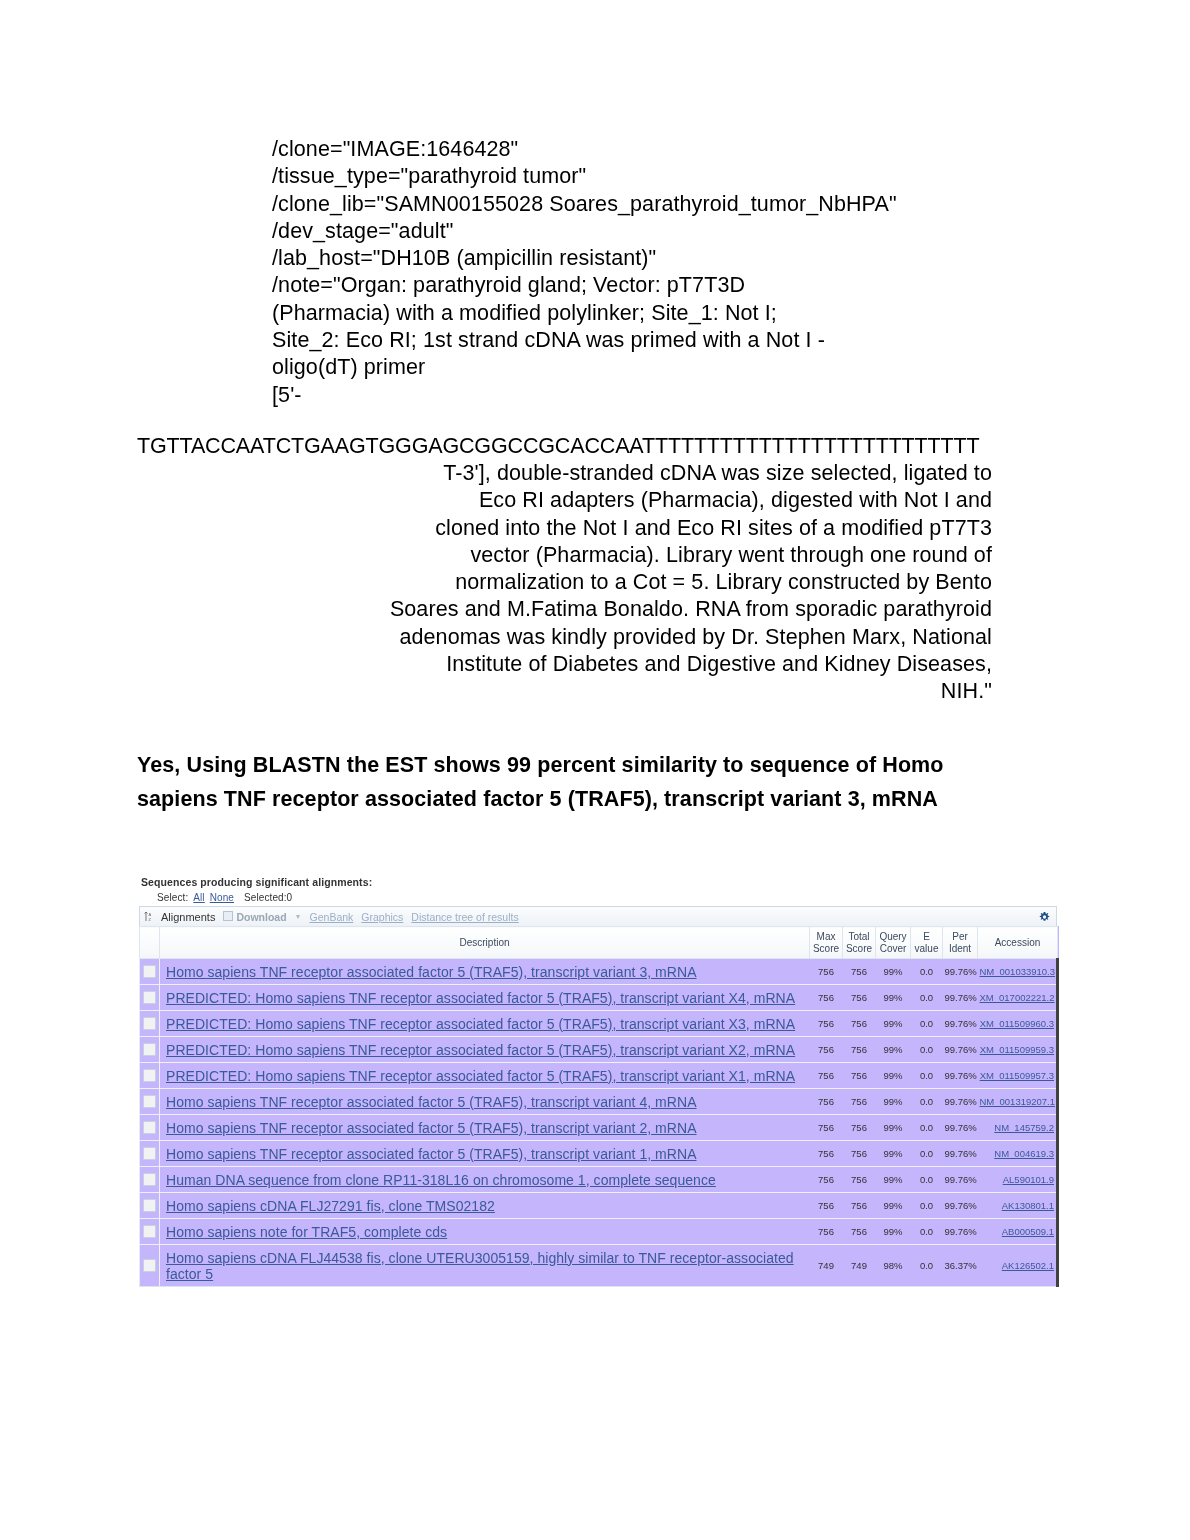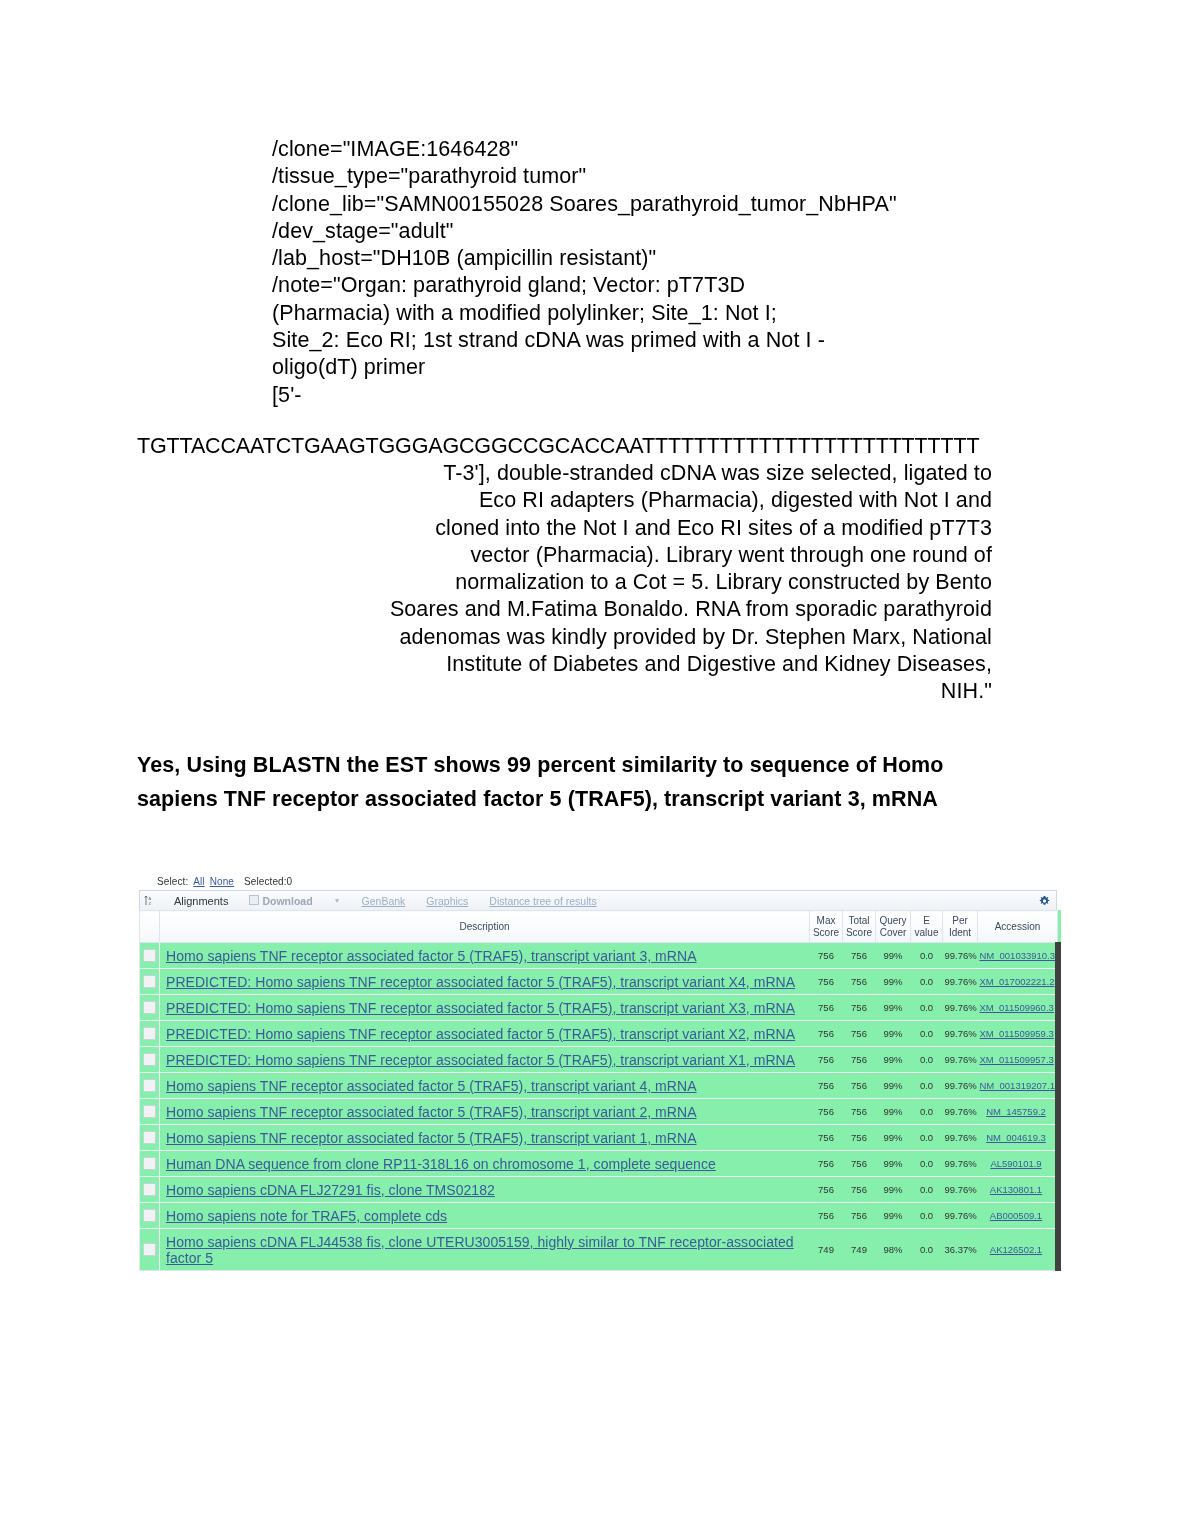--- a/index.html
+++ b/index.html
@@ -107,21 +107,21 @@
   .toolbar {
     height: 19px;
     border: 1px solid #cfd9e4;
     border-bottom: none;
     background: linear-gradient(to bottom, #fbfcfd 0%, #eef2f7 100%);
     display: flex;
     align-items: center;
     padding: 0 6px 0 4px;
     font-size: 10.5px;
     color: #555;
-    gap: 21px;
+    gap: 8px;
     position: relative;
   }
   .toolbar .sort-icon {
     width: 9px;
     height: 11px;
     display: inline-flex;
     flex-direction: column;
     justify-content: center;
     align-items: center;
     color: #555;
@@ -157,21 +157,21 @@
     transform: translateY(-50%);
     width: 11px;
     height: 11px;
   }
 
   table.blast-table {
     border-collapse: collapse;
     width: 918px;
     table-layout: fixed;
     font-size: 10px;
-    background: #86efac;
+    background: #c4b5fd;
   }
   table.blast-table th {
     border: 1px solid #dde5ee;
     background: linear-gradient(to bottom, #ffffff 0%, #f4f7fa 100%);
     font-weight: normal;
     color: #3b4a5c;
     font-size: 10px;
     line-height: 11.5px;
     padding: 4px 2px;
     text-align: center;
@@ -192,21 +192,22 @@
   }
   table.blast-table td.cb {
     text-align: center;
     width: 20px;
     border-right: 1px solid #eef2f6;
   }
   table.blast-table tr td:first-child {
     border-left: 1px solid #e4ebf2;
   }
   table.blast-table tr td:last-child {
-    border-right: 6px solid #404040;
+    border-right: 3px solid #404040;
+    text-align: right;
   }
   table.blast-table tbody tr:last-child td {
     border-bottom: 1px solid #dde5ee;
   }
 
   .row-cb {
     width: 11px;
     height: 11px;
     border: 1px solid #c8d2dd;
     background: #f0f2f4;
@@ -265,20 +266,21 @@
 normalization to a Cot = 5. Library constructed by Bento
 Soares and M.Fatima Bonaldo. RNA from sporadic parathyroid
 adenomas was kindly provided by Dr. Stephen Marx, National
 Institute of Diabetes and Digestive and Kidney Diseases,
 NIH."</div>
 
   <div class="answer-text">Yes, Using BLASTN the EST shows 99 percent similarity to sequence of Homo sapiens TNF receptor associated factor 5 (TRAF5), transcript variant 3, mRNA</div>
 
   <div class="blast-panel">
 
+    <div class="blast-title">Sequences producing significant alignments:</div>
 
     <div class="select-bar">
       <span class="lbl">Select:</span>
       <a>All</a>
       <a>None</a>
       <span class="sel-count">Selected:0</span>
     </div>
 
     <div class="toolbar">
       <span class="sort-icon">

